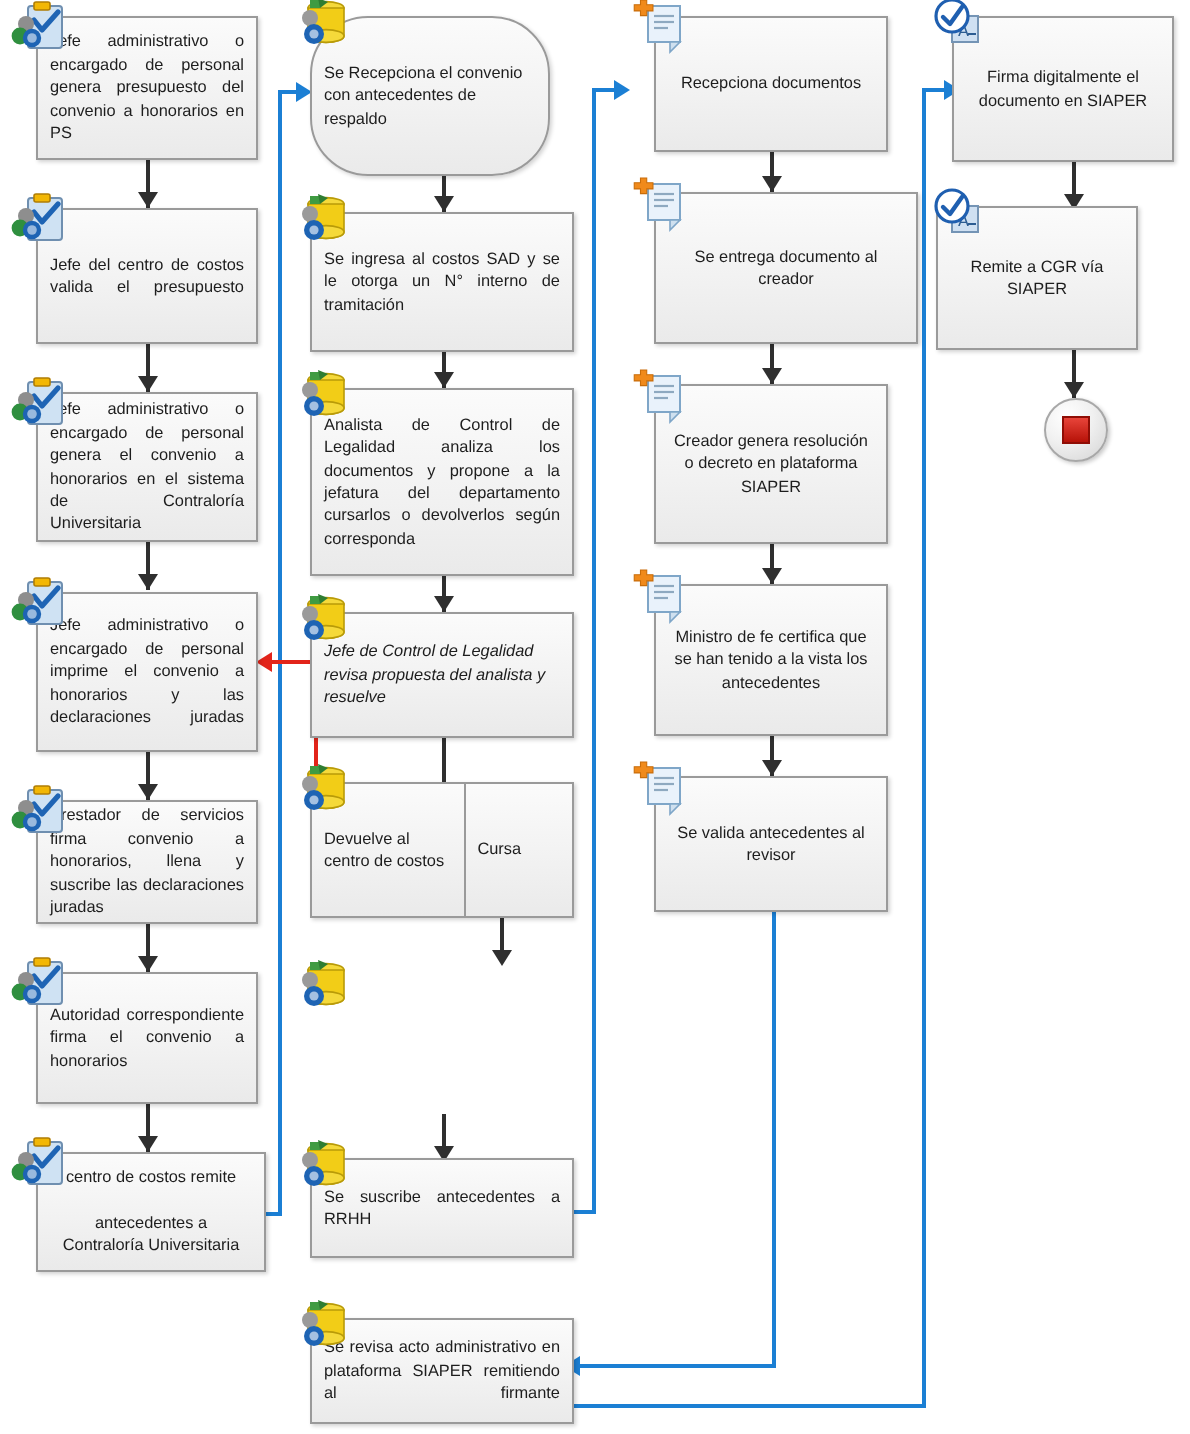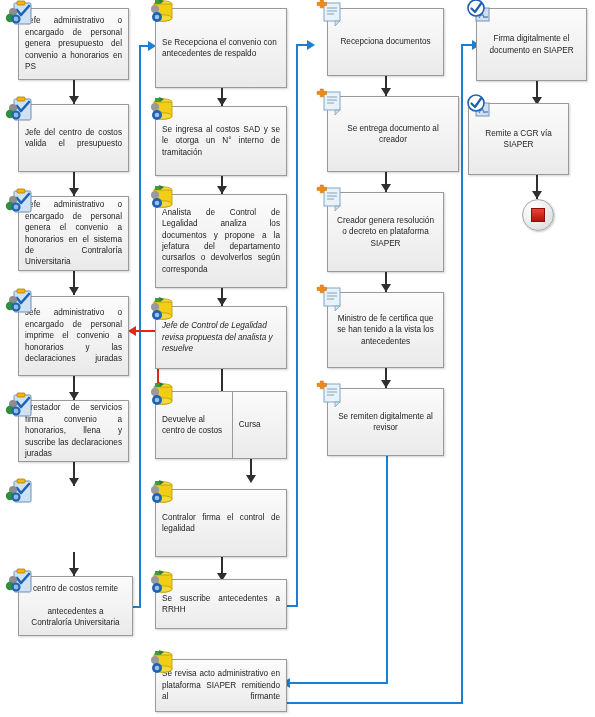--- a/index.html
+++ b/index.html
@@ -227,20 +227,23 @@
       <rect x="10" y="3" width="17" height="21" rx="1.5" fill="#cfe2f3" stroke="#6f8fb0" stroke-width="1"></rect>
       <rect x="13" y="1" width="8" height="4" rx="1" fill="#f2b705" stroke="#b07e05" stroke-width=".8"></rect>
       <path d="M13 10 L17 15 L25 6" fill="none" stroke="#1e64b4" stroke-width="2.6" stroke-linecap="round" stroke-linejoin="round"></path>
       <circle cx="9" cy="12" r="4" fill="#8e8e8e"></circle>
       <circle cx="6" cy="18" r="4.2" fill="#2f8f3f"></circle>
       <circle cx="12" cy="19" r="4.6" fill="#1e64b4"></circle>
       <circle cx="12" cy="19" r="2.4" fill="#ffffff" opacity=".55"></circle>
     </svg>
   </div>
 
+  <div class="node just" style="left:18px; top:486px; width:111px; height:66px;">
+    <div class="txt">Autoridad correspondiente firma el convenio a honorarios</div>
+  </div>
   <div class="nicon" style="left:4px; top:478px;">
     <svg width="30" height="30" viewBox="0 0 30 30">
       <rect x="10" y="3" width="17" height="21" rx="1.5" fill="#cfe2f3" stroke="#6f8fb0" stroke-width="1"></rect>
       <rect x="13" y="1" width="8" height="4" rx="1" fill="#f2b705" stroke="#b07e05" stroke-width=".8"></rect>
       <path d="M13 10 L17 15 L25 6" fill="none" stroke="#1e64b4" stroke-width="2.6" stroke-linecap="round" stroke-linejoin="round"></path>
       <circle cx="9" cy="12" r="4" fill="#8e8e8e"></circle>
       <circle cx="6" cy="18" r="4.2" fill="#2f8f3f"></circle>
       <circle cx="12" cy="19" r="4.6" fill="#1e64b4"></circle>
       <circle cx="12" cy="19" r="2.4" fill="#ffffff" opacity=".55"></circle>
     </svg>
@@ -257,21 +260,21 @@
       <rect x="10" y="3" width="17" height="21" rx="1.5" fill="#cfe2f3" stroke="#6f8fb0" stroke-width="1"></rect>
       <rect x="13" y="1" width="8" height="4" rx="1" fill="#f2b705" stroke="#b07e05" stroke-width=".8"></rect>
       <path d="M13 10 L17 15 L25 6" fill="none" stroke="#1e64b4" stroke-width="2.6" stroke-linecap="round" stroke-linejoin="round"></path>
       <circle cx="9" cy="12" r="4" fill="#8e8e8e"></circle>
       <circle cx="6" cy="18" r="4.2" fill="#2f8f3f"></circle>
       <circle cx="12" cy="19" r="4.6" fill="#1e64b4"></circle>
       <circle cx="12" cy="19" r="2.4" fill="#ffffff" opacity=".55"></circle>
     </svg>
   </div>
 
-  <div class="node lft" style="left:155px; top:8px; width:132px; height:80px;">
+  <div class="node lft" style="left:155px; top:8px; width:120px; height:80px;border-radius:29px;">
     <div class="txt">Se Recepciona el convenio con antecedentes de respaldo</div>
   </div>
   <div class="nicon" style="left:146px; top:-2px;">
     <svg width="30" height="30" viewBox="0 0 30 30">
       <ellipse cx="17" cy="6" rx="9" ry="3.2" fill="#f5d93a" stroke="#b99b08" stroke-width=".8"></ellipse>
       <path d="M8 6 v14 a9 3.2 0 0 0 18 0 V6 Z" fill="#f2cd17" stroke="#b99b08" stroke-width=".8"></path>
       <ellipse cx="17" cy="20" rx="9" ry="3.2" fill="#f5d93a" stroke="#b99b08" stroke-width=".8"></ellipse>
       <path d="M9 2 l6 0 l-1 4 l-5 0 z" fill="#3f9b42"></path>
       <path d="M13 1 l5 2 l-4 3 z" fill="#2e7d32"></path>
       <circle cx="9" cy="11" r="4" fill="#9a9a9a"></circle>
@@ -342,23 +345,20 @@
       <path d="M8 6 v14 a9 3.2 0 0 0 18 0 V6 Z" fill="#f2cd17" stroke="#b99b08" stroke-width=".8"></path>
       <ellipse cx="17" cy="20" rx="9" ry="3.2" fill="#f5d93a" stroke="#b99b08" stroke-width=".8"></ellipse>
       <path d="M9 2 l6 0 l-1 4 l-5 0 z" fill="#3f9b42"></path>
       <path d="M13 1 l5 2 l-4 3 z" fill="#2e7d32"></path>
       <circle cx="9" cy="11" r="4" fill="#9a9a9a"></circle>
       <circle cx="11" cy="19" r="5" fill="#1e64b4"></circle>
       <circle cx="11" cy="19" r="2.3" fill="#ffffff" opacity=".6"></circle>
     </svg>
   </div>
 
-  <div class="node just" style="left:155px; top:489px; width:132px; height:68px;">
-    <div class="txt">Contralor firma el control de legalidad</div>
-  </div>
   <div class="nicon" style="left:146px; top:479px;">
     <svg width="30" height="30" viewBox="0 0 30 30">
       <ellipse cx="17" cy="6" rx="9" ry="3.2" fill="#f5d93a" stroke="#b99b08" stroke-width=".8"></ellipse>
       <path d="M8 6 v14 a9 3.2 0 0 0 18 0 V6 Z" fill="#f2cd17" stroke="#b99b08" stroke-width=".8"></path>
       <ellipse cx="17" cy="20" rx="9" ry="3.2" fill="#f5d93a" stroke="#b99b08" stroke-width=".8"></ellipse>
       <path d="M9 2 l6 0 l-1 4 l-5 0 z" fill="#3f9b42"></path>
       <path d="M13 1 l5 2 l-4 3 z" fill="#2e7d32"></path>
       <circle cx="9" cy="11" r="4" fill="#9a9a9a"></circle>
       <circle cx="11" cy="19" r="5" fill="#1e64b4"></circle>
       <circle cx="11" cy="19" r="2.3" fill="#ffffff" opacity=".6"></circle>
@@ -447,21 +447,21 @@
       <rect x="10" y="4" width="16" height="18" fill="#e9f2fb" stroke="#7fa6c8" stroke-width="1"></rect>
       <path d="M21 22 l5 0 l-5 5 z" fill="#cfe0ef" stroke="#7fa6c8" stroke-width=".8"></path>
       <line x1="13" y1="9" x2="23" y2="9" stroke="#8ea9c0" stroke-width="1.1"></line>
       <line x1="13" y1="12" x2="23" y2="12" stroke="#8ea9c0" stroke-width="1.1"></line>
       <line x1="13" y1="15" x2="20" y2="15" stroke="#8ea9c0" stroke-width="1.1"></line>
       <path d="M4 3 h4 v-3 h4 v3 h4 v4 h-4 v3 h-4 v-3 h-4 z" transform="translate(0,1) scale(.78)" fill="#f08a1b" stroke="#c96d0a" stroke-width=".7"></path>
     </svg>
   </div>
 
   <div class="node ctr" style="left:327px; top:388px; width:117px; height:68px;">
-    <div class="txt">Se remiten digitalmente al revisor</div>
+    <div class="txt">Se valida antecedentes al revisor</div>
   </div>
   <div class="nicon" style="left:314px; top:380px;">
     <svg width="30" height="30" viewBox="0 0 30 30">
       <rect x="10" y="4" width="16" height="18" fill="#e9f2fb" stroke="#7fa6c8" stroke-width="1"></rect>
       <path d="M21 22 l5 0 l-5 5 z" fill="#cfe0ef" stroke="#7fa6c8" stroke-width=".8"></path>
       <line x1="13" y1="9" x2="23" y2="9" stroke="#8ea9c0" stroke-width="1.1"></line>
       <line x1="13" y1="12" x2="23" y2="12" stroke="#8ea9c0" stroke-width="1.1"></line>
       <line x1="13" y1="15" x2="20" y2="15" stroke="#8ea9c0" stroke-width="1.1"></line>
       <path d="M4 3 h4 v-3 h4 v3 h4 v4 h-4 v3 h-4 v-3 h-4 z" transform="translate(0,1) scale(.78)" fill="#f08a1b" stroke="#c96d0a" stroke-width=".7"></path>
     </svg>

